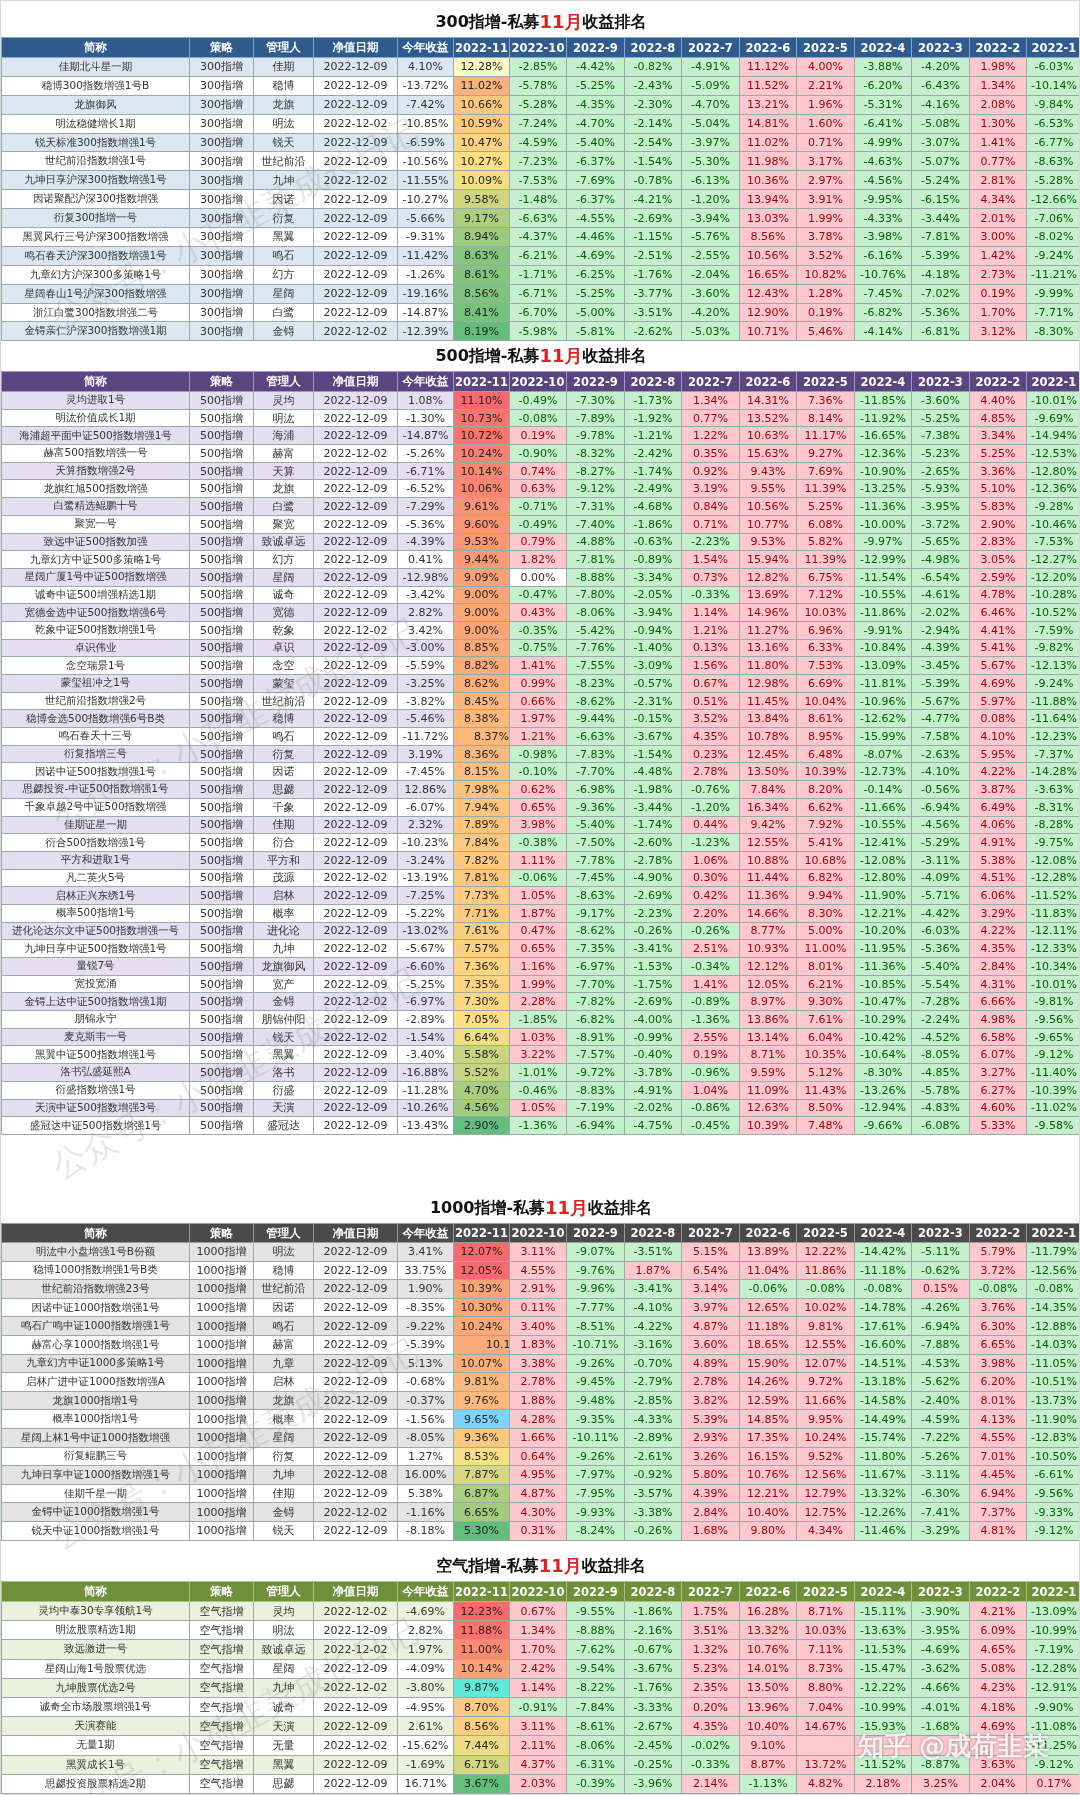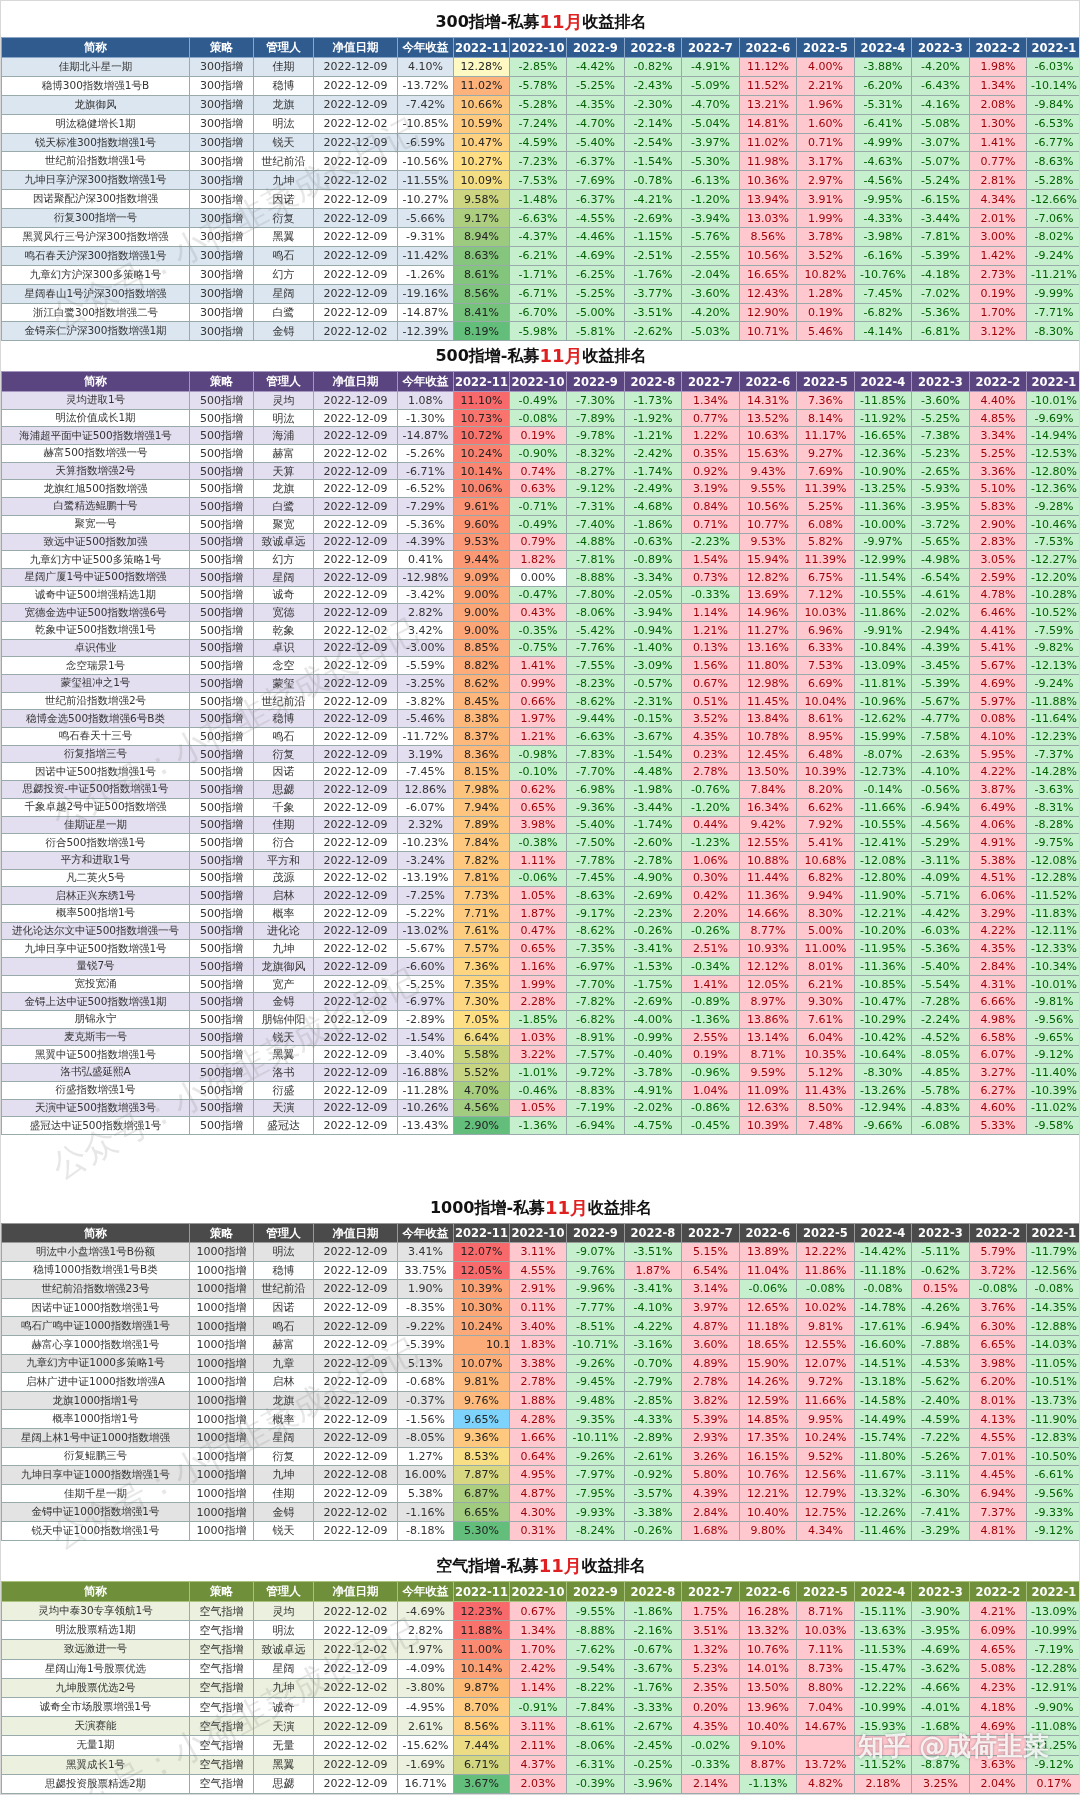--- a/index.html
+++ b/index.html
@@ -737,21 +737,21 @@
           <td class="neg">-4.77%</td>
           <td class="pos">0.08%</td>
           <td class="neg">-11.64%</td>
         </tr>
         <tr style="height: 17.7px;">
           <td class="even name">鸣石春天十三号</td>
           <td class="even">500指增</td>
           <td class="even">鸣石</td>
           <td class="even">2022-12-09</td>
           <td class="even">-11.72%</td>
-          <td style="background: rgb(253, 184, 124); color: rgb(34, 34, 34);">8.37%</td>
+          <td style="background: rgb(253, 184, 124); color: rgb(34, 34, 34); text-align: right;">8.37%</td>
           <td class="pos">1.21%</td>
           <td class="neg">-6.63%</td>
           <td class="neg">-3.67%</td>
           <td class="pos">4.35%</td>
           <td class="pos">10.78%</td>
           <td class="pos">8.95%</td>
           <td class="neg">-15.99%</td>
           <td class="neg">-7.58%</td>
           <td class="pos">4.10%</td>
           <td class="neg">-12.23%</td>
@@ -1611,21 +1611,21 @@
           <td class="neg">-3.62%</td>
           <td class="pos">5.08%</td>
           <td class="neg">-12.28%</td>
         </tr>
         <tr style="height: 19.2px;">
           <td class="odd name">九坤股票优选2号</td>
           <td class="odd">空气指增</td>
           <td class="odd">九坤</td>
           <td class="odd">2022-12-02</td>
           <td class="odd">-3.80%</td>
-          <td style="background: #fdba74; color: rgb(34, 34, 34);">9.87%</td>
+          <td style="background: #5eead4; color: rgb(34, 34, 34);">9.87%</td>
           <td class="pos">1.14%</td>
           <td class="neg">-8.22%</td>
           <td class="neg">-1.76%</td>
           <td class="pos">2.35%</td>
           <td class="pos">13.50%</td>
           <td class="pos">8.80%</td>
           <td class="neg">-12.22%</td>
           <td class="neg">-4.66%</td>
           <td class="pos">4.23%</td>
           <td class="neg">-12.91%</td>

